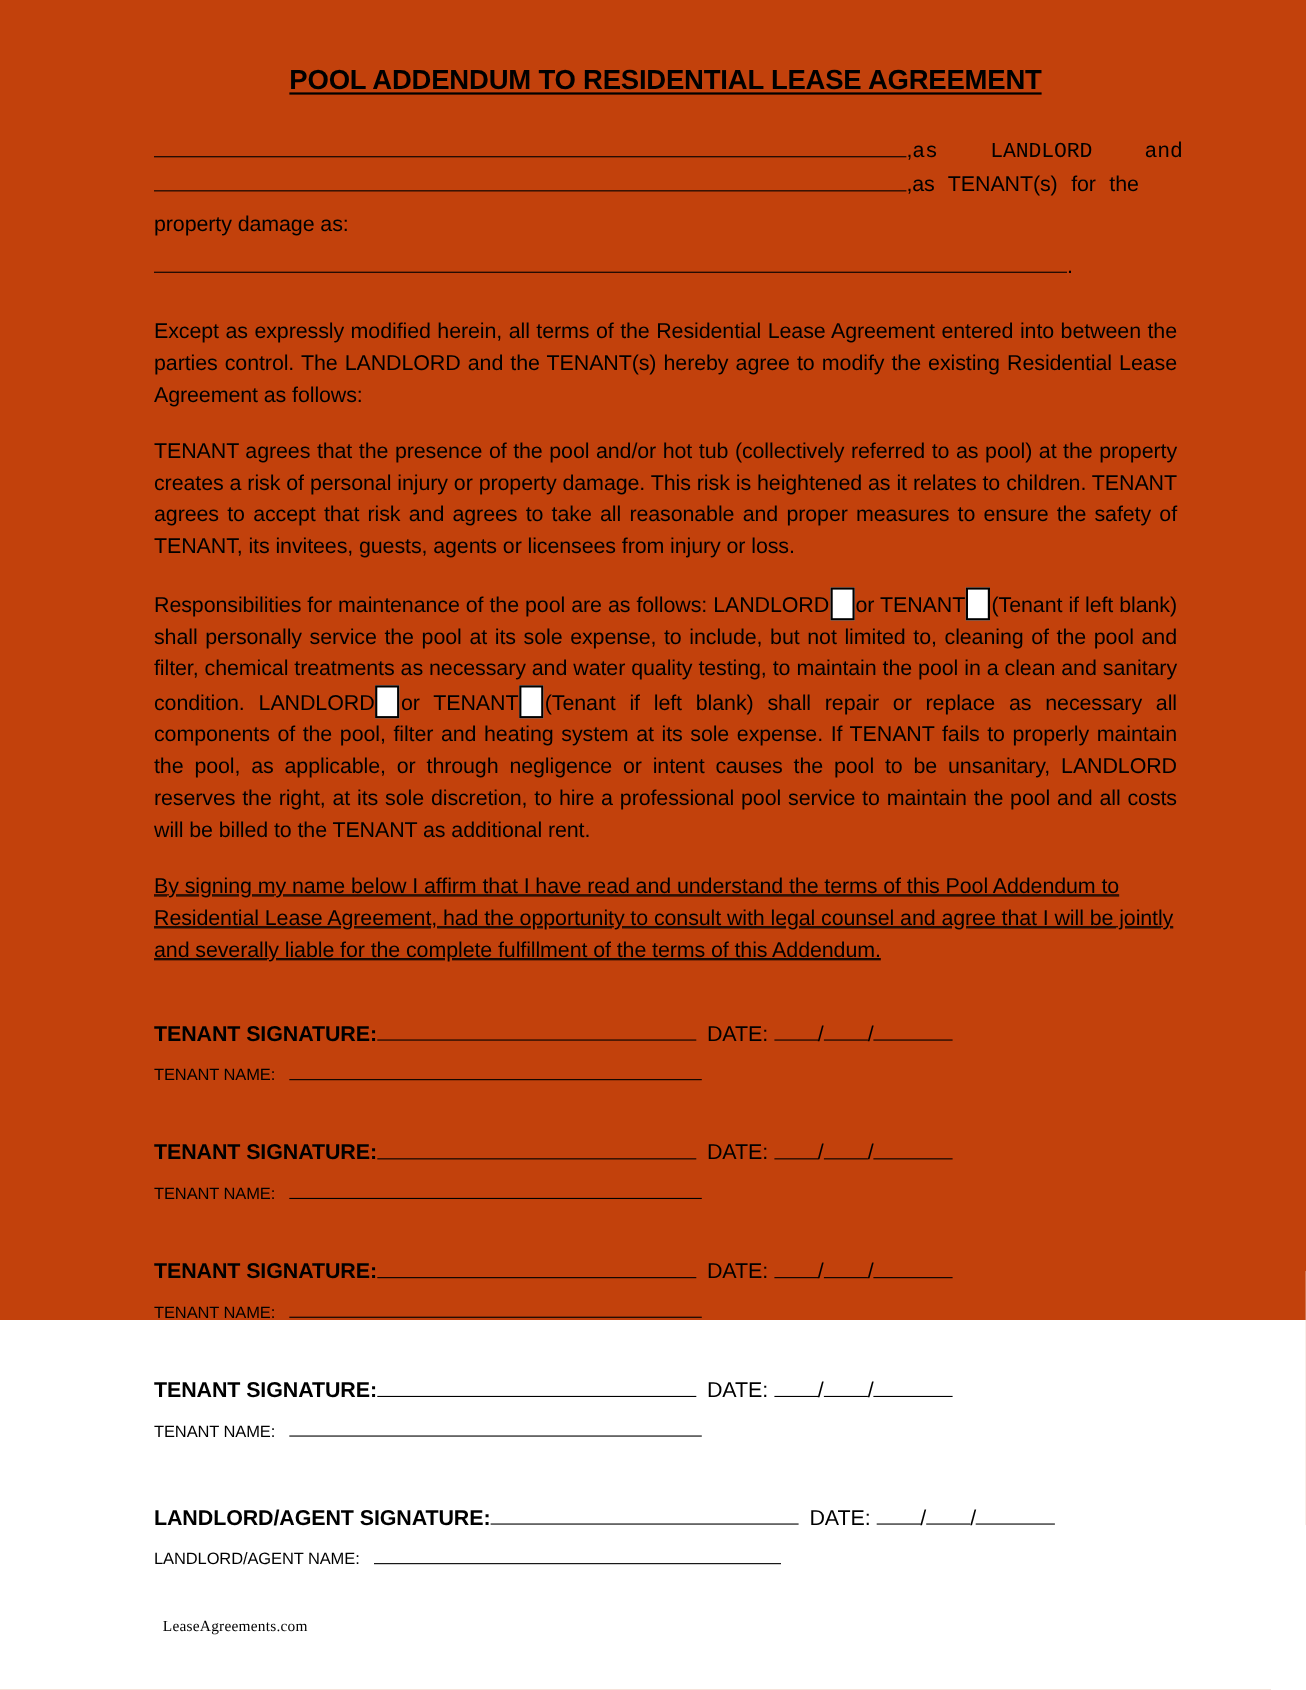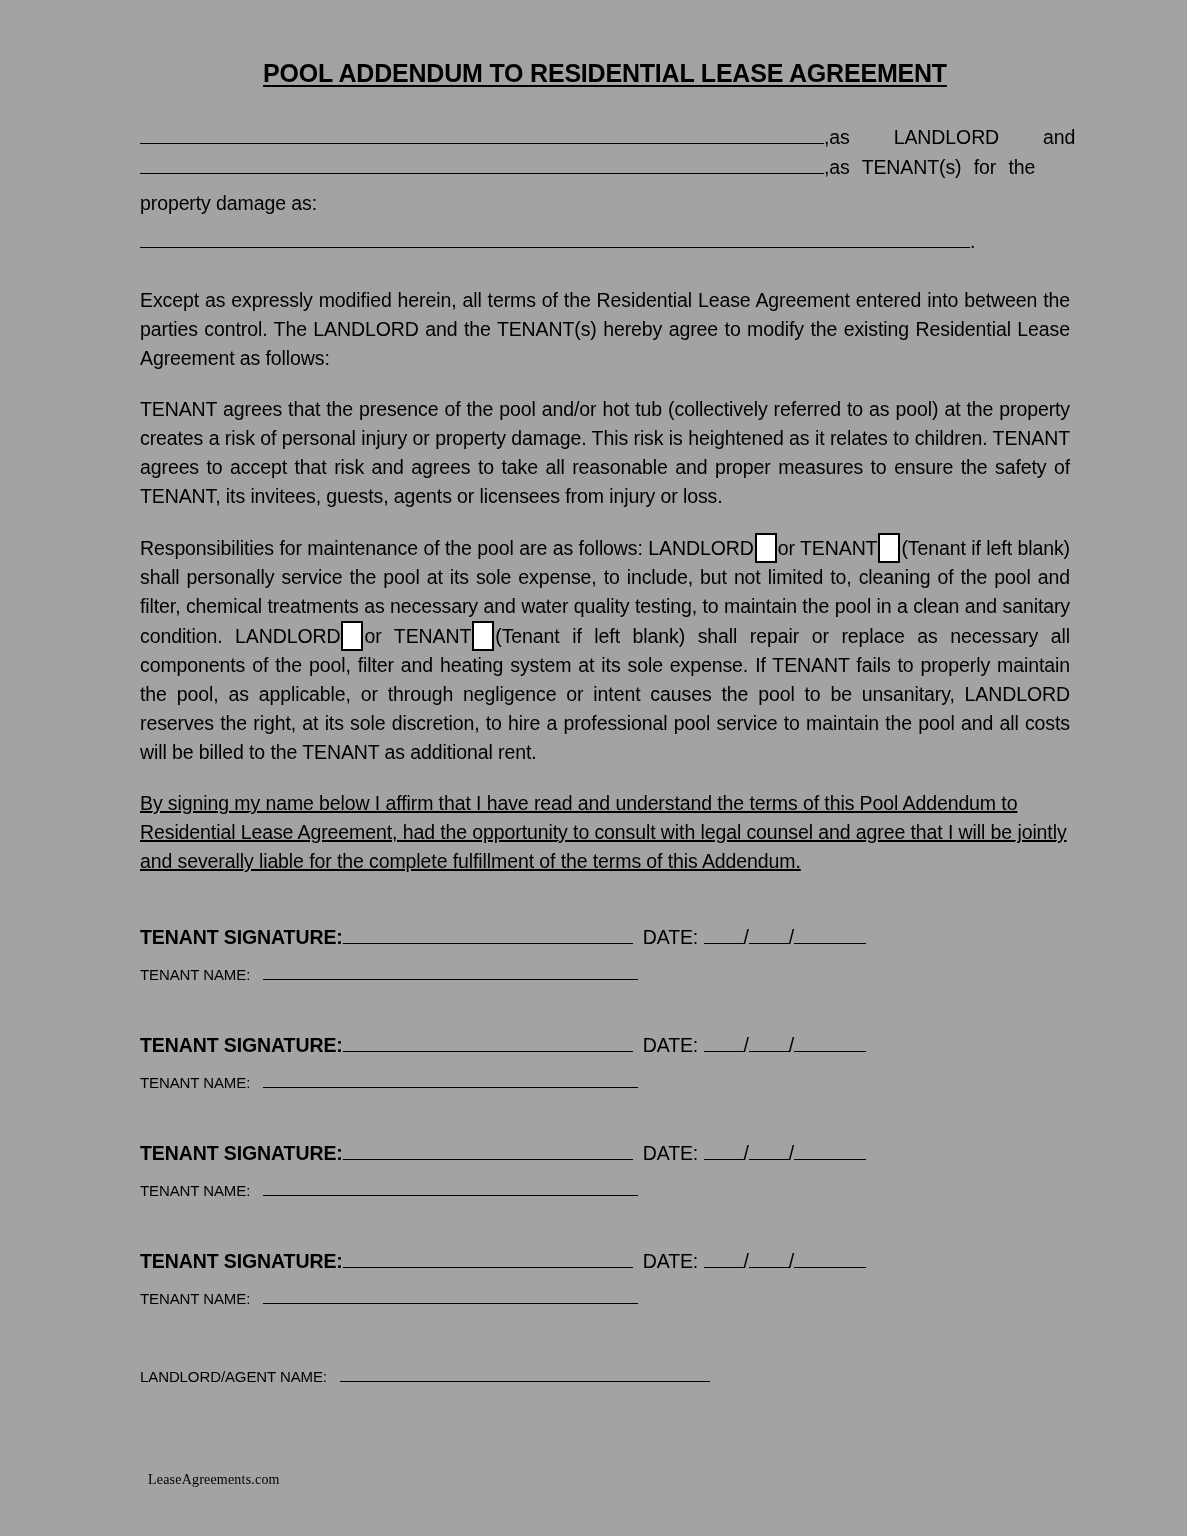--- a/index.html
+++ b/index.html
@@ -12,22 +12,22 @@
     height: 1536px;
     font-family: "Liberation Sans", sans-serif;
     color: #000000;
     position: relative;
     overflow: hidden;
   }
   .page {
     position: absolute;
     left: 0; top: 0;
     width: 1187px;
-    height: 1536px;
-    background: #a3a3a3;
+    height: 1200px;
+    background: #c2410c;
     padding: 0;
     box-sizing: border-box;
   }
   .content {
     position: absolute;
     left: 140px;
     top: 58px;
     width: 930px;
   }
 
@@ -85,20 +85,21 @@
     line-height: 30px;
     letter-spacing: -0.1px;
     white-space: nowrap;
   }
   .blank-row .tail {
     display: inline-block;
     width: 246px;
     text-align: justify;
     text-align-last: justify;
     vertical-align: baseline;
+    font-family: Liberation Mono, monospace;
   }
   .blank-row .tail2 {
     display: inline-block;
     width: 206px;
     text-align: justify;
     text-align-last: justify;
     vertical-align: baseline;
   }
 
   
@@ -189,19 +190,20 @@
       <div class="sig-line"><span class="lbl-b">TENANT SIGNATURE:</span><span class="rule rule-sig"></span><span class="date-lbl">DATE:</span> <span class="rule rule-d2"></span><span>/</span><span class="rule rule-d2"></span><span>/</span><span class="rule rule-d4"></span></div>
       <div class="name-line"><span>TENANT NAME:</span><span class="gap"></span><span class="rule rule-name"></span></div>
     </div>
 
     <div class="sig-block" style="margin-bottom:48px;">
       <div class="sig-line"><span class="lbl-b">TENANT SIGNATURE:</span><span class="rule rule-sig"></span><span class="date-lbl">DATE:</span> <span class="rule rule-d2"></span><span>/</span><span class="rule rule-d2"></span><span>/</span><span class="rule rule-d4"></span></div>
       <div class="name-line"><span>TENANT NAME:</span><span class="gap"></span><span class="rule rule-name"></span></div>
     </div>
 
     <div class="sig-block">
+      <div class="sig-line"><span class="lbl-b">LANDLORD/AGENT SIGNATURE:</span><span class="rule rule-lsig"></span><span class="date-lbl">DATE:</span> <span class="rule rule-d2"></span><span>/</span><span class="rule rule-d2"></span><span>/</span><span class="rule rule-d4"></span></div>
       <div class="name-line"><span>LANDLORD/AGENT NAME:</span><span class="gap"></span><span class="rule rule-lname"></span></div>
     </div>
 
   </div>
 
   <div class="footer">LeaseAgreements.com</div>
 </div>
 
 </body></html>

